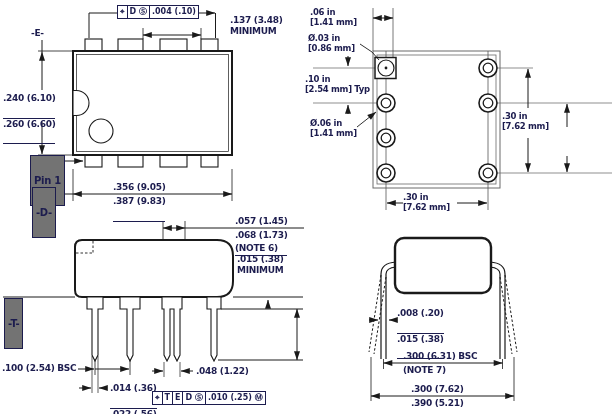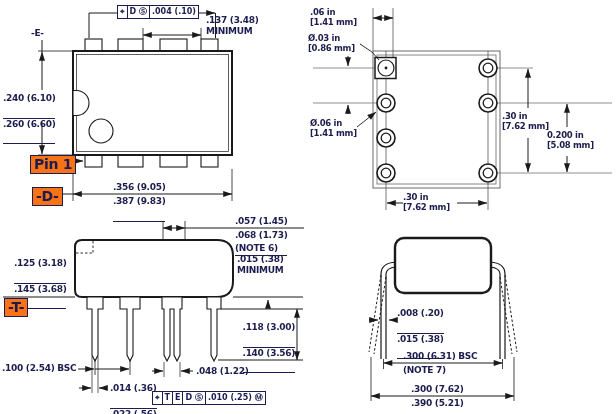--- a/index.html
+++ b/index.html
@@ -5,22 +5,22 @@
 *{margin:0;padding:0;box-sizing:border-box}
 html,body{background:#fff}
 #canvas{position:relative;width:616px;height:414px;background:#fff;overflow:hidden;
   font-family:"DejaVu Sans",sans-serif;color:#1c1c4e}
 #gfx{position:absolute;left:0;top:0}
 .lbl{position:absolute;font-weight:bold;font-size:9px;line-height:10.5px;letter-spacing:-0.3px;white-space:nowrap}
 .sm{font-size:8.5px;line-height:10px}
 .ctr{text-align:left}
 .row{display:block}
 .u{display:inline-block;border-bottom:1.3px solid #1c1c4e;padding-bottom:14px}
-.box{position:absolute;border:1.4px solid #1c1c4e;background:#f97316;font-weight:bold;font-size:14px;
-  letter-spacing:-0.3px;line-height:11px;padding:3px 3px;white-space:nowrap}
+.box{position:absolute;border:1.4px solid #1c1c4e;background:#737373;font-weight:bold;font-size:10px;
+  letter-spacing:-0.3px;line-height:11px;padding:19px 3px;white-space:nowrap}
 .fcf{position:absolute;display:flex;align-items:stretch;border:1.3px solid #1c1c4e;background:#fff;
   font-size:8px;font-weight:bold;line-height:12px;white-space:nowrap}
 .fcf span{display:block;padding:0 2px;border-right:1.3px solid #1c1c4e}
 .fcf span:last-child{border-right:none}
 </style>
 </head>
 <body>
 
 <div id="canvas">
 
@@ -198,73 +198,65 @@
     <line x1="371" y1="396" x2="514" y2="396" stroke-width="1" marker-start="url(#ah)" marker-end="url(#ah)"></line>
   </g>
 </svg>
 
 <div class="lbl" style="left:31px;top:28px">-E-</div>
 <div class="fcf" style="left:117px;top:5px">
   <span>⌖</span>
       <span>D Ⓢ</span>
       <span>.004 (.10)</span>
 </div>
-<div class="lbl ctr" style="left:206px;top:15px;width:66px">
+<div class="lbl ctr" style="left:230px;top:15px;width:66px">
   <span class="row">.137 (3.48)</span>
   <span class="row">MINIMUM</span>
 </div>
 <div class="lbl" style="left:3px;top:93px">
   <span class="row"><span class="u">.240 (6.10)</span></span>
   <span class="row"><span class="u">.260 (6.60)</span></span>
 </div>
 <div class="box" style="left:30px;top:155px">Pin 1</div>
 <div class="box" style="left:32px;top:187px">-D-</div>
 <div class="lbl ctr" style="left:113px;top:182px;width:78px">.356 (9.05)</div>
 <div class="lbl ctr" style="left:113px;top:196px;width:78px"><span class="u">.387 (9.83)</span></div>
 
 <div class="lbl sm ctr" style="left:310px;top:7px;width:54px">
   <span class="row">.06 in</span>
   <span class="row">[1.41 mm]</span>
 </div>
 <div class="lbl sm ctr" style="left:308px;top:33px;width:54px">
   <span class="row">Ø.03 in</span>
   <span class="row">[0.86 mm]</span>
 </div>
+<div class="lbl sm ctr" style="left:305px;top:74px;width:66px">
+  <span class="row">.10 in</span>
+  <span class="row">[2.54 mm] Typ</span>
+</div>
 <div class="lbl sm ctr" style="left:310px;top:118px;width:54px">
   <span class="row">Ø.06 in</span>
   <span class="row">[1.41 mm]</span>
 </div>
 <div class="lbl sm ctr" style="left:502px;top:111px;width:52px">
   <span class="row">.30 in</span>
   <span class="row">[7.62 mm]</span>
 </div>
-<div class="lbl sm ctr" style="left:547px;top:130px;width:56px">
-  <span class="row">0.200 in</span>
-  <span class="row">[5.08 mm]</span>
-</div>
 <div class="lbl sm ctr" style="left:403px;top:192px;width:54px">
   <span class="row">.30 in</span>
   <span class="row">[7.62 mm]</span>
 </div>
 
 <div class="lbl ctr" style="left:235px;top:216px;width:70px">.057 (1.45)</div>
 <div class="lbl ctr" style="left:235px;top:230px;width:70px"><span class="u">.068 (1.73)</span></div>
 <div class="lbl ctr" style="left:235px;top:243px;width:70px">(NOTE 6)</div>
-<div class="lbl" style="left:14px;top:258px">
-  <span class="row"><span class="u">.125 (3.18)</span></span>
-  <span class="row"><span class="u">.145 (3.68)</span></span>
-</div>
 <div class="box" style="left:4px;top:298px">-T-</div>
 <div class="lbl" style="left:237px;top:254px">
   <span class="row">.015 (.38)</span>
   <span class="row">MINIMUM</span>
-</div>
-<div class="lbl" style="left:239px;top:322px;width:56px;text-align:right">
-  <span class="row"><span class="u">.118 (3.00)</span></span>
-  <span class="row"><span class="u">.140 (3.56)</span></span>
 </div>
 <div class="lbl" style="left:2px;top:363px">.100 (2.54) BSC</div>
 <div class="lbl" style="left:110px;top:383px">
   <span class="row"><span class="u">.014 (.36)</span></span>
   <span class="row"><span class="u">.022 (.56)</span></span>
 </div>
 <div class="lbl" style="left:196px;top:366px">
   <span class="row"><span class="u">.048 (1.22)</span></span>
   <span class="row"><span class="u">.068 (1.73)</span></span>
 </div>

